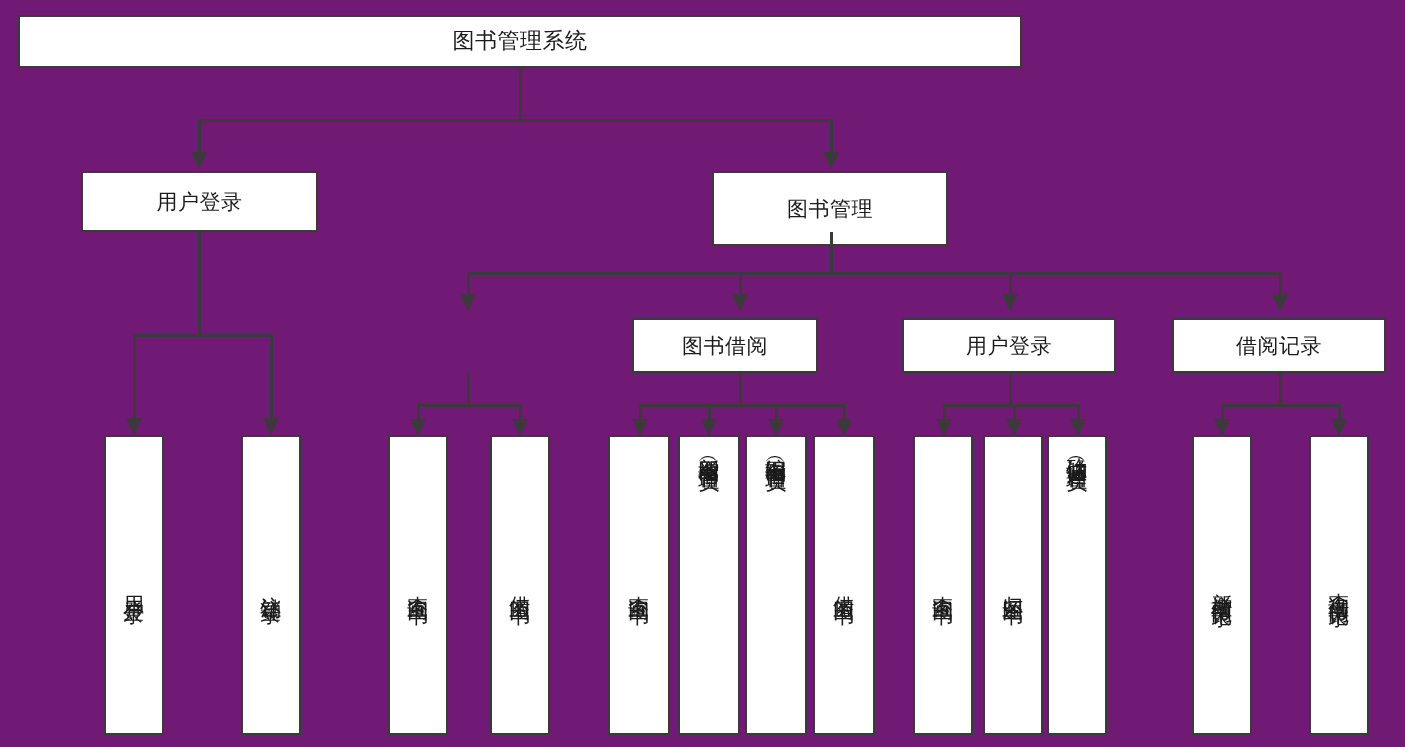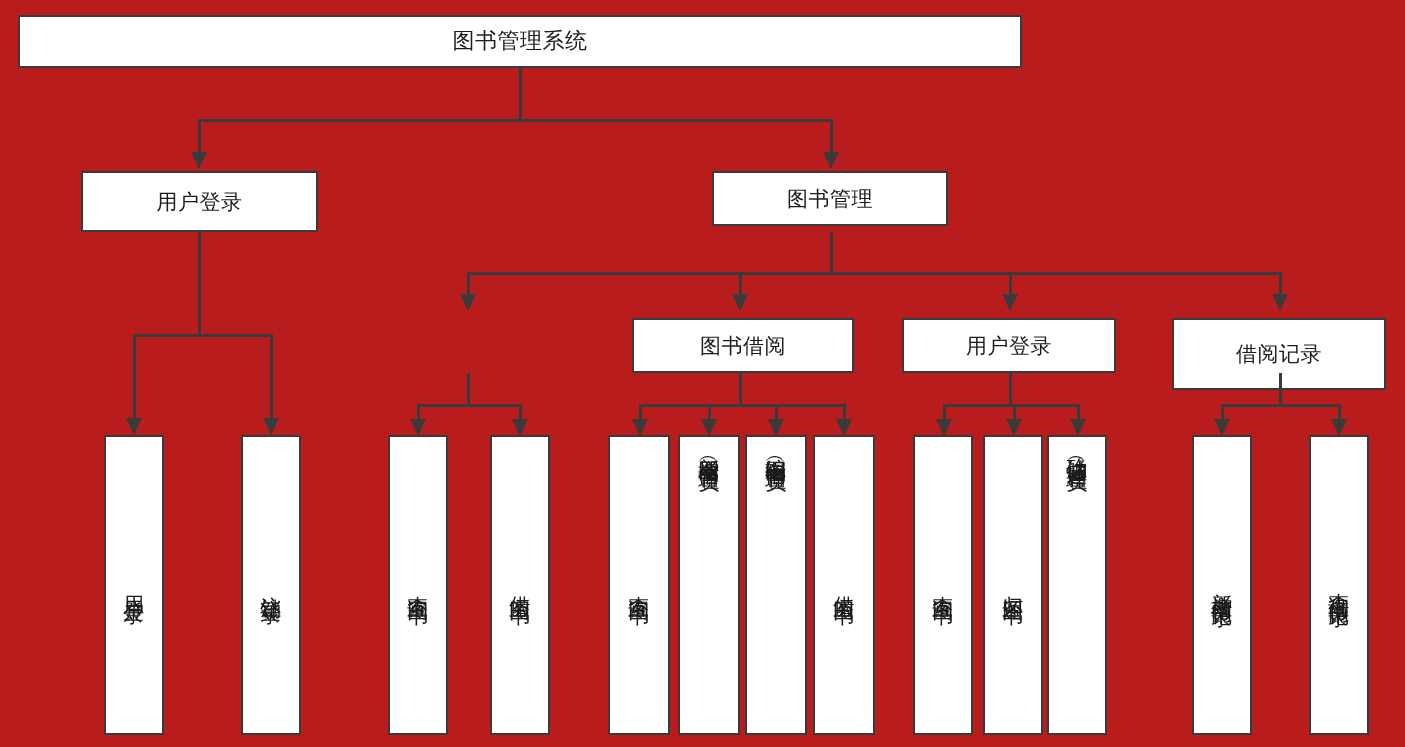--- a/index.html
+++ b/index.html
@@ -8,21 +8,21 @@
     padding: 0;
     background: #ffffff;
   }
   body {
     font-family: "Liberation Sans", "DejaVu Sans", sans-serif;
   }
   #canvas {
     position: relative;
     width: 1405px;
     height: 747px;
-    background: #b91c1c;
+    background: #701a75;
     overflow: hidden;
   }
   
   .node {
     position: absolute;
     box-sizing: border-box;
     background: #ffffff;
     border: 2.5px solid #3a3a3a;
     display: flex;
     align-items: center;
@@ -101,21 +101,21 @@
   <div class="ln vert" style="left:198px; top:119px; height:36px;"></div>
   <div class="arrow" style="left:191px; top:152px;"></div>
 
   <div class="ln vert" style="left:830px; top:119px; height:36px;"></div>
   <div class="arrow" style="left:823px; top:152px;"></div>
 
   <div class="node h" style="left:81px; top:171px; width:237px; height:61px;">
     <span class="label">用户登录</span>
   </div>
 
-  <div class="node h" style="left:712px; top:171px; width:236px; height:55px;">
+  <div class="node h" style="left:712px; top:171px; width:236px; height:75px;">
     <span class="label">图书管理</span>
   </div>
 
   <div class="ln vert" style="left:198px; top:232px; height:104px;"></div>
   <div class="ln horz" style="left:133px; top:334px; width:137px;"></div>
   <div class="ln vert" style="left:133px; top:334px; height:86px;"></div>
   <div class="arrow" style="left:126px; top:418px;"></div>
   <div class="ln vert" style="left:270px; top:334px; height:86px;"></div>
   <div class="arrow" style="left:263px; top:418px;"></div>
 
@@ -123,27 +123,27 @@
   <div class="ln horz" style="left:467px; top:272px; width:814px;"></div>
   <div class="ln vert" style="left:467px; top:272px; height:24px;"></div>
   <div class="arrow" style="left:460px; top:294px;"></div>
   <div class="ln vert" style="left:739px; top:272px; height:24px;"></div>
   <div class="arrow" style="left:732px; top:294px;"></div>
   <div class="ln vert" style="left:1009px; top:272px; height:24px;"></div>
   <div class="arrow" style="left:1002px; top:294px;"></div>
   <div class="ln vert" style="left:1279px; top:272px; height:24px;"></div>
   <div class="arrow" style="left:1272px; top:294px;"></div>
 
-  <div class="node h" style="left:632px; top:318px; width:222px; height:55px;">
+  <div class="node h" style="left:632px; top:318px; width:186px; height:55px;">
     <span class="label">图书借阅</span>
   </div>
   <div class="node h" style="left:902px; top:318px; width:214px; height:55px;">
     <span class="label">用户登录</span>
   </div>
-  <div class="node h" style="left:1172px; top:318px; width:214px; height:72px;">
+  <div class="node h" style="left:1172px; top:318px; width:214px; height:55px;">
     <span class="label">借阅记录</span>
   </div>
 
   <div class="ln vert" style="left:467px; top:373px; height:33px;"></div>
   <div class="ln horz" style="left:417px; top:404px; width:104px;"></div>
   <div class="ln vert" style="left:417px; top:404px; height:17px;"></div>
   <div class="arrow" style="left:410px; top:419px;"></div>
   <div class="ln vert" style="left:519px; top:404px; height:17px;"></div>
   <div class="arrow" style="left:512px; top:419px;"></div>
 

